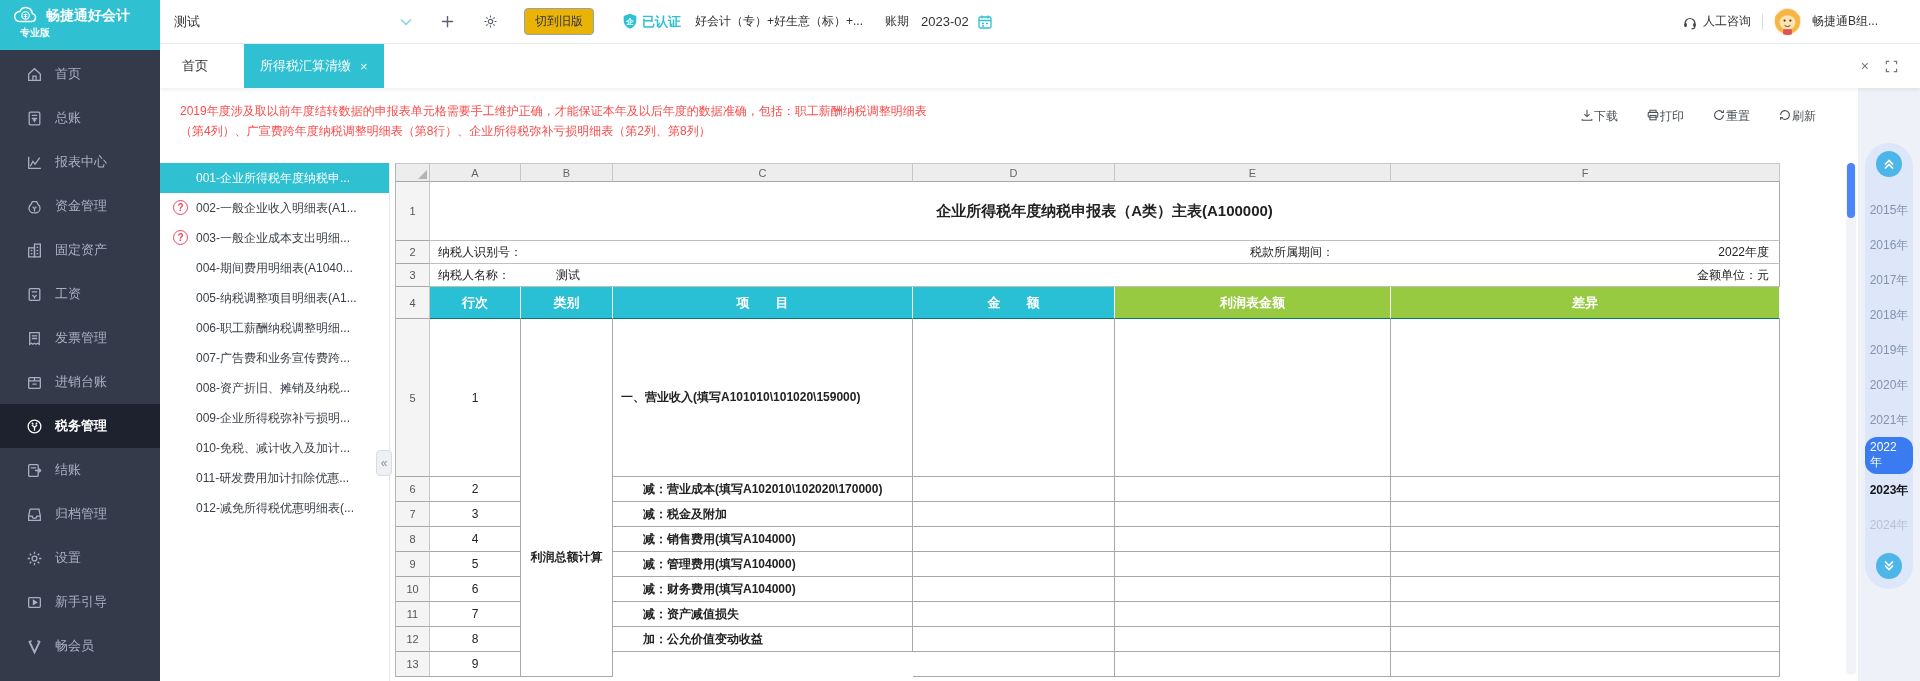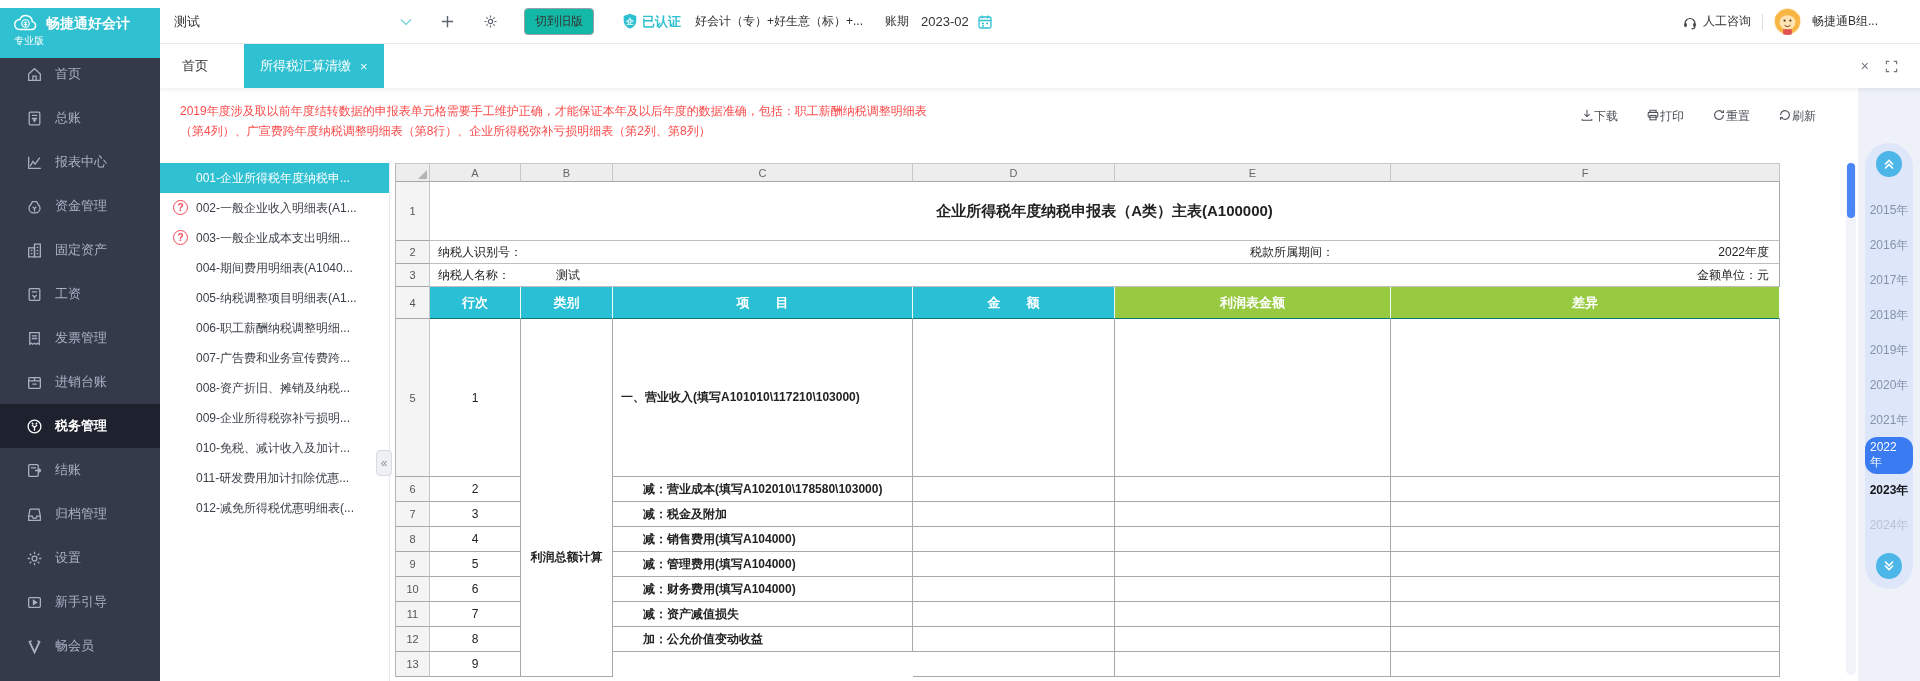--- a/index.html
+++ b/index.html
@@ -2,30 +2,30 @@
 <html><head>
 <meta charset="utf-8">
 <style>
 *{margin:0;padding:0;box-sizing:border-box}
 html,body{width:1920px;height:681px;overflow:hidden}
 body{font-family:"Liberation Sans","DejaVu Sans",sans-serif;font-size:12px;color:#333;background:#fff}
 .app{position:relative;width:1920px;height:681px;overflow:hidden}
 
 
 .topbar{height:44px;display:flex;align-items:center;padding-left:174px;background:#fff;border-bottom:1px solid #e8eaee;position:relative;z-index:10}
-.logo{position:absolute;left:0;top:8px;width:160px;height:50px;background:#2fc1d1;color:#fff;padding:5px 0 0 12px;z-index:12}
+.logo{position:absolute;left:0;top:0;width:160px;height:50px;background:#2fc1d1;color:#fff;padding:5px 0 0 12px;z-index:12}
 .logo-row{display:flex;align-items:center;gap:6px;font-weight:bold;font-size:14px;white-space:nowrap}
 .logo-row svg{width:28px;height:21px;flex:none}
-.logo-sub{font-size:10px;font-weight:normal;margin-left:2px;display:block}
+.logo-sub{font-size:10px;font-weight:bold;margin-left:8px;display:block}
 .acct{display:flex;align-items:center;width:238px;justify-content:space-between;cursor:pointer}
 .acct-name{font-size:13px;color:#333}
 .chev{color:#7fd4df}
 .tb-btn{margin-left:28px;color:#5a6270;background:none;border:none;display:flex;cursor:pointer}
 .tb-btn svg{width:15px;height:15px}
-.old-btn{margin-left:26px;border:1px solid #9aa0ab;border-radius:4px;padding:4px 10px;font-size:12px;background:#14b8a6;color:#333;cursor:pointer}
+.old-btn{margin-left:26px;border:1px solid #9aa0ab;border-radius:4px;padding:4px 10px;font-size:12px;background:#eab308;color:#333;cursor:pointer}
 .cert{display:flex;align-items:center;gap:4px;color:#2fc1d1;margin-left:28px;font-size:13px;font-weight:bold}
 .cert svg{width:16px;height:17px}
 .products{margin-left:14px;font-size:12px;color:#333}
 .period-label{margin-left:22px;font-size:12px;color:#333}
 .period-value{margin-left:12px;font-size:13px;color:#333}
 .cal-btn{margin-left:8px;display:flex;border:none;background:none;cursor:pointer;color:#2fc1d1}
 .cal-btn svg{width:16px;height:16px}
 .tb-right{margin-left:auto;display:flex;align-items:center;padding-right:42px;gap:11px}
 .support{display:flex;align-items:center;gap:5px;color:#333;cursor:pointer}
 .support svg{width:16px;height:16px;color:#444}
@@ -427,26 +427,26 @@
                 <div class="cell rn" style="grid-area: 6 / 1;">5</div>
                 <div class="cell rn" style="grid-area: 7 / 1;">6</div>
                 <div class="cell rn" style="grid-area: 8 / 1;">7</div>
                 <div class="cell rn" style="grid-area: 9 / 1;">8</div>
                 <div class="cell rn" style="grid-area: 10 / 1;">9</div>
                 <div class="cell rn" style="grid-area: 11 / 1;">10</div>
                 <div class="cell rn" style="grid-area: 12 / 1;">11</div>
                 <div class="cell rn" style="grid-area: 13 / 1;">12</div>
                 <div class="cell rn" style="grid-area: 14 / 1;">13</div>
                 <div class="cell line-cell" style="grid-area: 6 / 2;">1</div>
-                <div class="cell item-cell" style="grid-area: 6 / 4;">一、营业收入(填写A101010\117210\103000)</div>
+                <div class="cell item-cell" style="grid-area: 6 / 4;">一、营业收入(填写A101010\101020\159000)</div>
                 <div class="cell" style="grid-area: 6 / 5;"></div>
                 <div class="cell" style="grid-area: 6 / 6;"></div>
                 <div class="cell" style="grid-area: 6 / 7;"></div>
                 <div class="cell line-cell" style="grid-area: 7 / 2;">2</div>
-                <div class="cell item-cell indent" style="grid-area: 7 / 4;">减：营业成本(填写A102010\178580\103000)</div>
+                <div class="cell item-cell indent" style="grid-area: 7 / 4;">减：营业成本(填写A102010\102020\170000)</div>
                 <div class="cell" style="grid-area: 7 / 5;"></div>
                 <div class="cell" style="grid-area: 7 / 6;"></div>
                 <div class="cell" style="grid-area: 7 / 7;"></div>
                 <div class="cell line-cell" style="grid-area: 8 / 2;">3</div>
                 <div class="cell item-cell indent" style="grid-area: 8 / 4;">减：税金及附加</div>
                 <div class="cell" style="grid-area: 8 / 5;"></div>
                 <div class="cell" style="grid-area: 8 / 6;"></div>
                 <div class="cell" style="grid-area: 8 / 7;"></div>
                 <div class="cell line-cell" style="grid-area: 9 / 2;">4</div>
                 <div class="cell item-cell indent" style="grid-area: 9 / 4;">减：销售费用(填写A104000)</div>

